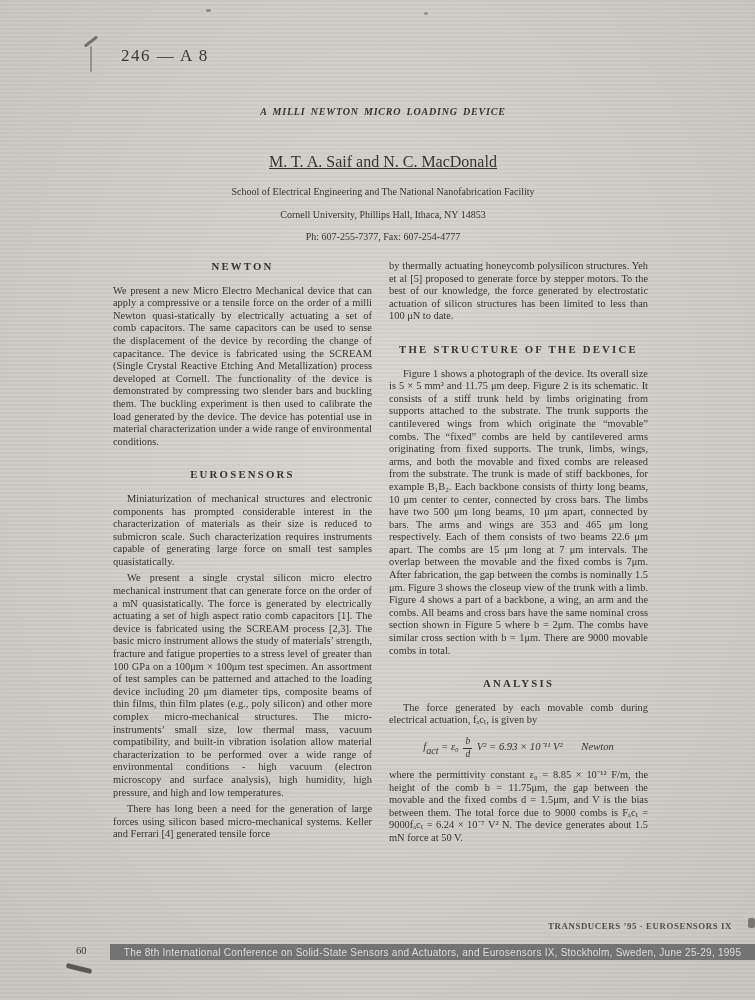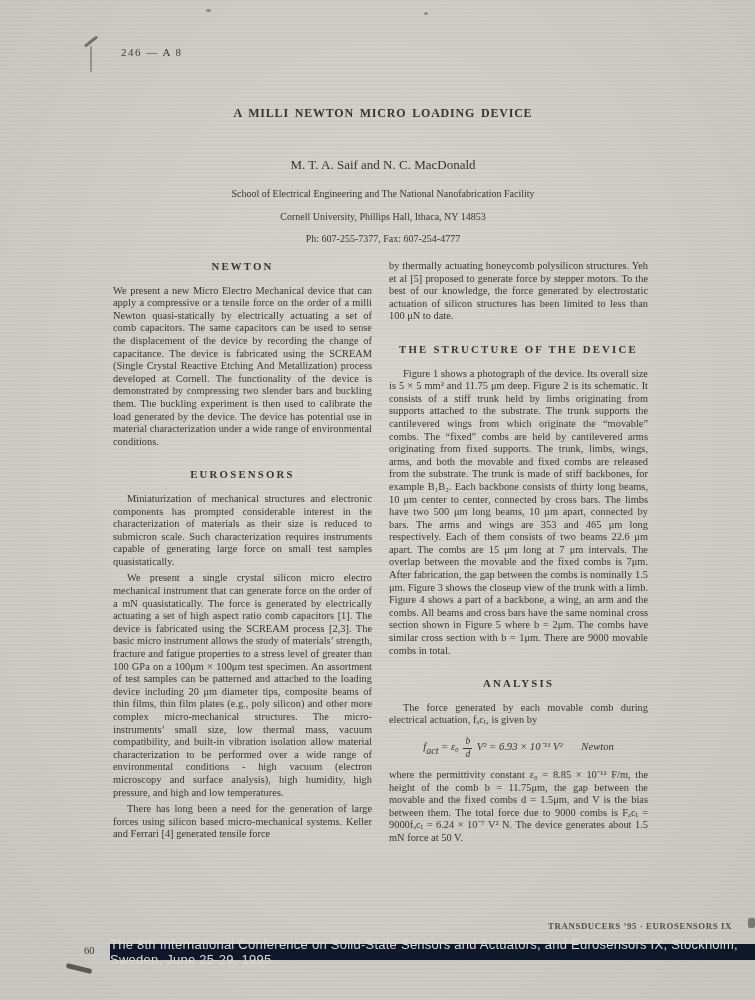--- a/index.html
+++ b/index.html
@@ -23,29 +23,29 @@
   .smudge{position:absolute;background:#2c2b28;opacity:.55;border-radius:2px;}
   .smudge-tl{top:40px;left:83px;width:16px;height:3px;transform:rotate(-38deg);}
   .smudge-l{top:46px;left:90px;width:2px;height:26px;opacity:.35;}
   .smudge-bl{top:966px;left:66px;width:26px;height:5px;transform:rotate(14deg);opacity:.7;}
   .smudge-br{top:918px;left:748px;width:7px;height:10px;opacity:.5;}
   .speck-1{top:9px;left:206px;width:5px;height:3px;opacity:.4;}
   .speck-2{top:12px;left:424px;width:4px;height:3px;opacity:.35;}
 
   .header-mark{
     position:absolute;top:46px;left:121px;
-    font-size:11px;letter-spacing:1.5px;color:#3a3934;
+    font-size:17px;letter-spacing:1.5px;color:#3a3934;
   }
   .title-block{
     position:absolute;top:106px;left:113px;width:540px;text-align:center;
   }
   .paper-title{
-    font-size:12px;font-weight:bold;letter-spacing:.8px;word-spacing:2px;margin:0 0 36px 0;
+    font-size:10px;font-weight:bold;letter-spacing:.8px;word-spacing:2px;margin:0 0 36px 0;font-style:italic;
   }
-  .paper-authors{font-size:13px;margin:0 0 14px 0;}
+  .paper-authors{font-size:16px;margin:0 0 14px 0;text-decoration:underline;}
   .affil-line{font-size:10px;line-height:14.5px;margin:8px;}
 
   .col{
     position:absolute;top:260px;
     font-size:10.4px;line-height:12.6px;text-align:justify;
   }
   .col-left{left:113px;width:259px;}
   .col-right{left:389px;width:259px;}
 
   .sec-heading{
@@ -66,27 +66,27 @@
   .frac .num{display:block;padding:0 2px 1px 2px;border-bottom:1px solid #363530;font-size:9.5px;}
   .frac .den{display:block;padding-top:1px;font-size:9.5px;}
   .eq-unit{margin-left:16px;}
 
   .footer-series{
     position:absolute;top:921px;right:23px;
     font-size:8.8px;font-weight:bold;letter-spacing:.6px;color:#504e48;
   }
   .footer-bar{
     position:absolute;top:944px;left:110px;right:0;height:16px;
-    background:#0f172a;color:#dedcd5;
+    background:#737373;color:#dedcd5;
     display:flex;align-items:center;justify-content:center;
-    font-size:13px;letter-spacing:.25px;
+    font-size:10px;letter-spacing:.25px;
     font-family:"Liberation Sans", sans-serif;
   }
   .footer-page-number{
-    position:absolute;top:945px;left:84px;
+    position:absolute;top:945px;left:76px;
     font-size:10.6px;color:#3a3934;
   }
 </style>
 </head>
 <body>
 
 <div class="scan-page">
 
   <div class="smudge smudge-tl"></div>
   <div class="smudge smudge-l"></div>

